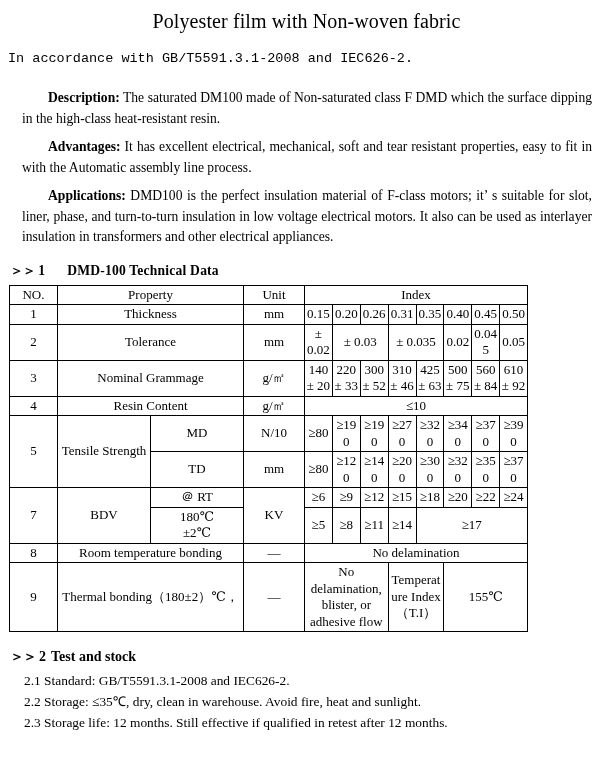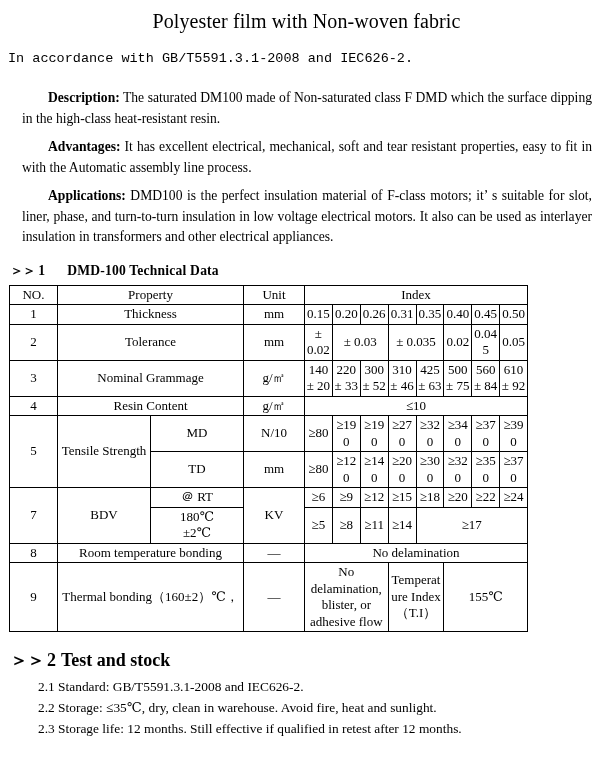--- a/index.html
+++ b/index.html
@@ -80,29 +80,30 @@
   td.prop-col{ width: 125px; }
   td.sub-col { width: 58px; }
   td.unit-col{ width: 58px; }
   td.idx     { width: 47.4px; }
   td.prop-wide { width: 183px; margin-top: 21px; }
   td.small { font-size: 12.2px; }
   .h-index { font-size: 13px; }
   .two-line { line-height: 16px; }
 
   .foot-head {
-    font-size: 18px;
+    font-size: 14px;
     font-weight: bold;
     margin: 16px 0 4px 2px;
   }
   .foot-head .gt { letter-spacing: -1px; margin-right: 3px; }
   .foot-line {
     font-size: 13.4px;
     line-height: 21px;
-    margin: 0 0 0 30px;
+    margin: 0 0 0 16px;
+    font-family: Liberation Serif, serif;
   }
 </style>
 </head>
 <body>
 
 <div class="page">
 
   <h1 class="doc-title">Polyester film with Non-woven fabric</h1>
   <div class="doc-subtitle">In accordance with GB/T5591.3.1-2008 and IEC626-2.</div>
 
@@ -222,21 +223,21 @@
 
       <tr>
         <td class="no-col">8</td>
         <td class="prop-wide two-line" colspan="2">Room temperature bonding</td>
         <td class="unit-col">—</td>
         <td colspan="8">No delamination</td>
       </tr>
 
       <tr>
         <td class="no-col">9</td>
-        <td class="prop-wide two-line" colspan="2">Thermal bonding（160±2）℃，</td>
+        <td class="prop-wide two-line" colspan="2">Thermal bonding（180±2）℃，</td>
         <td class="unit-col">—</td>
         <td colspan="3" class="two-line">No delamination, blister, or adhesive flow</td>
         <td colspan="2" class="two-line">Temperature Index（T.I）</td>
         <td colspan="3">155℃</td>
       </tr>
     </tbody>
   </table>
 
   <div class="foot-head"><span class="gt">＞＞</span><span>2</span><span style="margin-left: 5px;">Test and stock</span></div>
 

